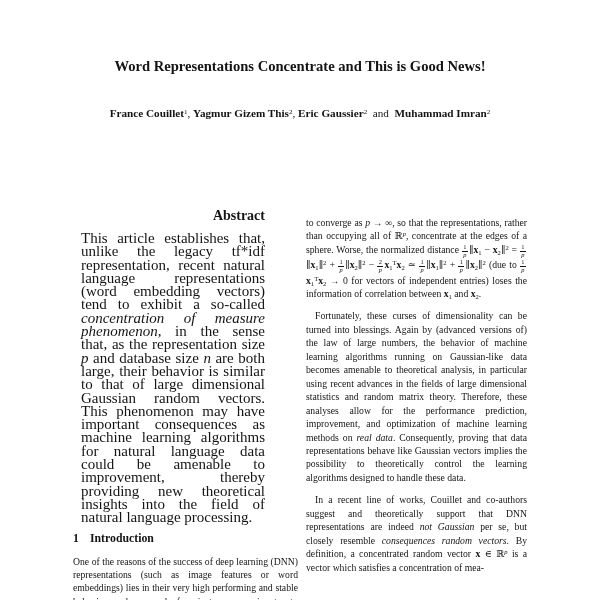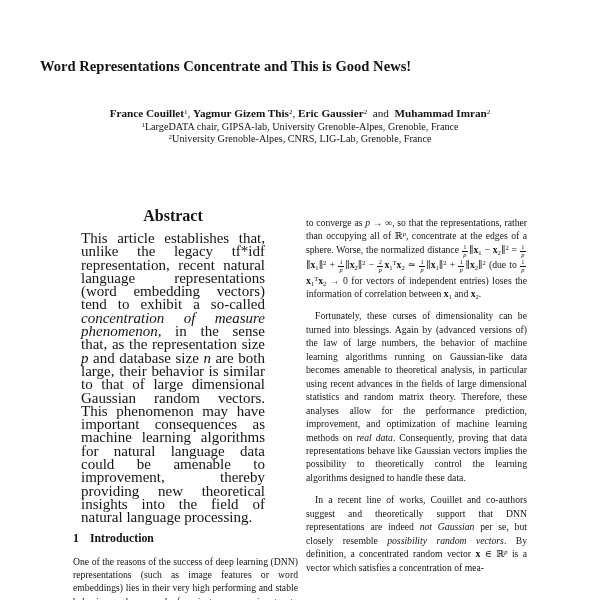--- a/index.html
+++ b/index.html
@@ -6,36 +6,36 @@
   html,body { width:600px; height:600px; background:#ffffff; }
   body {
     font-family:"Liberation Serif","DejaVu Serif",serif;
     color:#141414;
     -webkit-font-smoothing:antialiased;
   }
   .page { position:relative; width:600px; height:600px; overflow:hidden; background:#ffffff; }
 
   .title {
     position:absolute; top:57px; left:40px; width:520px;
-    font-weight:bold; font-size:14.6px; line-height:18px;
+    text-align:center; font-weight:bold; font-size:14.6px; line-height:18px;
   }
   .authors {
     position:absolute; top:107px; left:20px; width:560px;
     text-align:center; font-size:11.2px; line-height:13px;
   }
   .affils {
     position:absolute; top:121px; left:20px; width:560px;
     text-align:center; font-size:10.2px; line-height:12.4px;
   }
 
   .col-left  { position:absolute; left:73px;  top:209px; width:225px; }
   .col-right { position:absolute; left:306px; top:216px; width:221px; }
 
   .abstract-wrap { margin-left:8px; width:184px; }
-  .abstract-h { text-align:center; font-weight:bold; font-size:16px; line-height:14px; }
+  .abstract-h { text-align:right; font-weight:bold; font-size:14px; line-height:14px; }
   .abstract-body {
     margin-top:9px; text-align:justify;
     font-size:15px; line-height:13.3px;
   }
 
   .sec-h {
     margin-top:6px; display:flex; gap:11px;
     font-weight:bold; font-size:11.8px; line-height:14px;
   }
   .bodytext {
@@ -58,36 +58,32 @@
 </style>
 </head>
 <body>
 
 <div class="page">
 
   <div class="title">Word Representations Concentrate and This is Good News!</div>
 
   <div class="authors"><b>France Couillet</b><sup>1</sup>, <b>Yagmur Gizem This</b><sup>2</sup>, <b>Eric Gaussier</b><sup>2</sup>&nbsp; and &nbsp;<b>Muhammad Imran</b><sup>2</sup></div>
 
-  <div class="affils">
-    <div><sup>1</sup>LargeDATA chair, GIPSA-lab, University Grenoble-Alpes, Grenoble, France</div>
-    <div><sup>2</sup>University Grenoble-Alpes, CNRS, LIG-Lab, Grenoble, France</div>
-  </div>
 
   <div class="col-left">
     <div class="abstract-wrap">
       <div class="abstract-h">Abstract</div>
       <div class="abstract-body">This article establishes that, unlike the legacy tf*idf representation, recent natural language representations (word embedding vectors) tend to exhibit a so-called <i>concentration of measure phenomenon</i>, in the sense that, as the representation size <i>p</i> and database size <i>n</i> are both large, their behavior is similar to that of large dimensional Gaussian random vectors. This phenomenon may have important consequences as machine learning algorithms for natural language data could be amenable to improvement, thereby providing new theoretical insights into the field of natural language processing.</div>
     </div>
     <div class="sec-h">
       <span>1</span>
       <span>Introduction</span>
     </div>
     <div class="bodytext">One of the reasons of the success of deep learning (DNN) representations (such as image features or word embeddings) lies in their very high performing and stable behavior, when used for instance as inputs to classification or regression algorithms. We hypothesize that the underlying explanation is that, <i>from the point of view of these learning algorithms</i>, these (usually large dimensional) efficient representations exhibit a behavior “akin” (although formally different) to large dimensional random Gaussian vectors. In a sense, one may think of these “compressed raw data” repre-</div>
   </div>
 
   <div class="col-right">
     <div class="bodytext">to converge as <i>p</i> → ∞, so that the representations, rather than occupying all of ℝ<sup><i>p</i></sup>, concentrate at the edges of a sphere. Worse, the normalized distance <span class="frac"><span class="fn">1</span><span class="fd"><i>p</i></span></span>∥<b>x</b><sub>1</sub> − <b>x</b><sub>2</sub>∥<sup>2</sup> = <span class="frac"><span class="fn">1</span><span class="fd"><i>p</i></span></span>∥<b>x</b><sub>1</sub>∥<sup>2</sup> + <span class="frac"><span class="fn">1</span><span class="fd"><i>p</i></span></span>∥<b>x</b><sub>2</sub>∥<sup>2</sup> − <span class="frac"><span class="fn">2</span><span class="fd"><i>p</i></span></span><b>x</b><sub>1</sub><sup>T</sup><b>x</b><sub>2</sub> ≃ <span class="frac"><span class="fn">1</span><span class="fd"><i>p</i></span></span>∥<b>x</b><sub>1</sub>∥<sup>2</sup> + <span class="frac"><span class="fn">1</span><span class="fd"><i>p</i></span></span>∥<b>x</b><sub>2</sub>∥<sup>2</sup> (due to <span class="frac"><span class="fn">1</span><span class="fd"><i>p</i></span></span><b>x</b><sub>1</sub><sup>T</sup><b>x</b><sub>2</sub> → 0 for vectors of independent entries) loses the information of correlation between <b>x</b><sub>1</sub> and <b>x</b><sub>2</sub>.</div>
     <div class="bodytext">Fortunately, these curses of dimensionality can be turned into blessings. Again by (advanced versions of) the law of large numbers, the behavior of machine learning algorithms running on Gaussian-like data becomes amenable to theoretical analysis, in particular using recent advances in the fields of large dimensional statistics and random matrix theory. Therefore, these analyses allow for the performance prediction, improvement, and optimization of machine learning methods on <i>real data</i>. Consequently, proving that data representations behave like Gaussian vectors implies the possibility to theoretically control the learning algorithms designed to handle these data.</div>
-    <div class="bodytext">In a recent line of works, Couillet and co-authors suggest and theoretically support that DNN representations are indeed <i>not Gaussian</i> per se, but closely resemble <i>possibility random vectors</i>. By definition, a concentrated random vector <b>x</b> ∈ ℝ<sup><i>p</i></sup> is a vector which satisfies a concentration of mea-</div>
+    <div class="bodytext">In a recent line of works, Couillet and co-authors suggest and theoretically support that DNN representations are indeed <i>not Gaussian</i> per se, but closely resemble <i>consequences random vectors</i>. By definition, a concentrated random vector <b>x</b> ∈ ℝ<sup><i>p</i></sup> is a vector which satisfies a concentration of mea-</div>
   </div>
 
 </div>
 
 </body></html>

